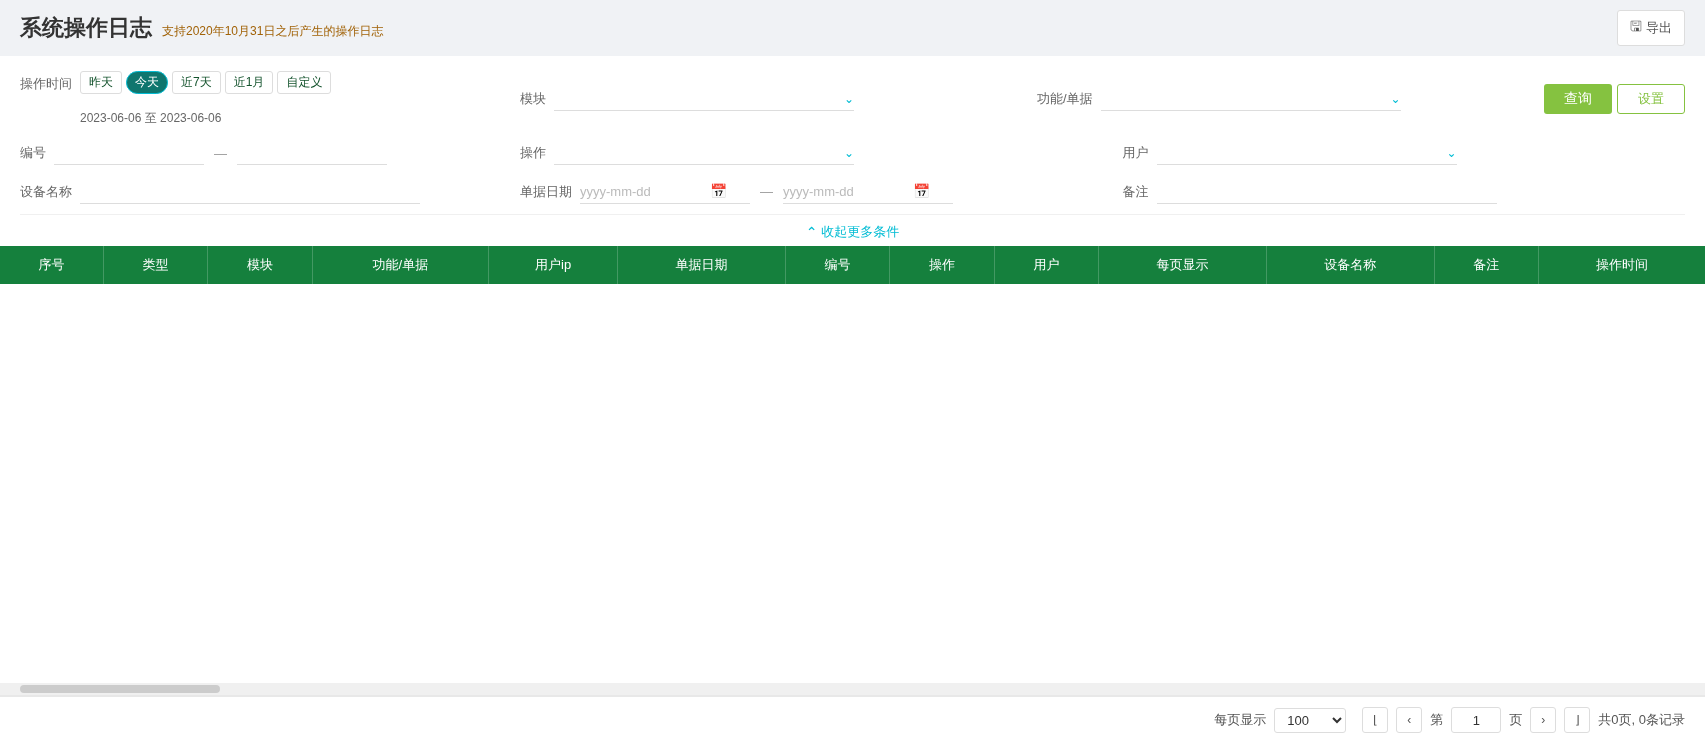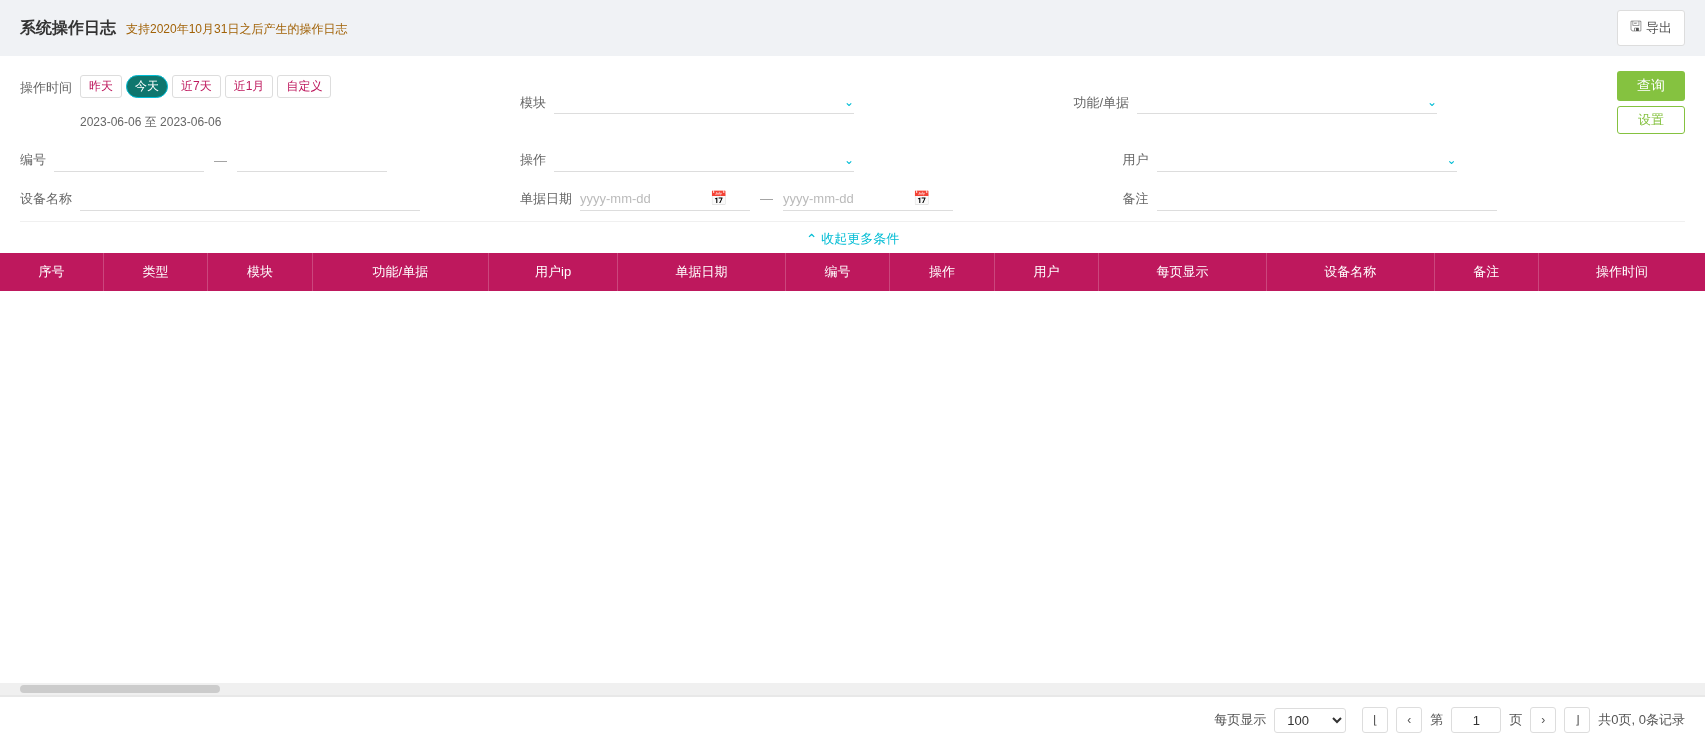--- a/index.html
+++ b/index.html
@@ -3,28 +3,28 @@
   <meta charset="utf-8">
   <style>
     * { box-sizing: border-box; margin: 0; padding: 0; }
     body { font-family: 'Microsoft YaHei', Arial, sans-serif; font-size: 13px; background: #f0f2f5; color: #333; }
 
     .page-wrapper { width: 1705px; min-height: 743px; background: #f0f2f5; display: flex; flex-direction: column; }
 
     
     .page-header { display: flex; align-items: center; justify-content: space-between; padding: 10px 20px; background: #f0f2f5; }
     .header-left { display: flex; align-items: baseline; gap: 10px; }
-    .page-title { font-size: 16px; font-weight: bold; color: #333; }
+    .page-title { font-size: 22px; font-weight: bold; color: #333; }
     .page-subtitle { font-size: 12px; color: #a16207; }
     .export-btn { display: flex; align-items: center; gap: 4px; padding: 5px 12px; background: #fff; border: 1px solid #ddd; border-radius: 3px; cursor: pointer; font-size: 13px; color: #555; }
 
     
     .time-filter-group { display: flex; flex-direction: column; gap: 4px; }
     .time-buttons { display: flex; align-items: center; gap: 4px; }
-    .time-btn { padding: 2px 8px; border: 1px solid #ddd; border-radius: 3px; background: #fff; cursor: pointer; font-size: 12px; color: #be185d; }
+    .time-btn { padding: 2px 8px; border: 1px solid #ddd; border-radius: 3px; background: #fff; cursor: pointer; font-size: 12px; color: #14532d; }
     .time-btn.active { background: #0f766e; color: #fff; border-color: #00bcd4; border-radius: 12px; }
     .time-range { font-size: 12px; color: #666; margin-top: 12px; }
 
     
     .filter-select { display: flex; align-items: center; border-bottom: 1px solid #ddd; width: 280px; padding: 4px 0; cursor: pointer; position: relative; }
     .filter-select .select-text { flex: 1; font-size: 13px; color: #999; }
     .filter-select .chevron { color: #00bcd4; font-size: 12px; }
 
     
     .filter-input { border: none; border-bottom: 1px solid #ddd; width: 200px; padding: 4px 0; font-size: 13px; color: #333; outline: none; background: transparent; }
@@ -33,34 +33,34 @@
     
     .row1, .row2, .row3 { display: flex; align-items: center; width: 100%; margin-bottom: 14px; }
     .row3 { margin-bottom: 0; }
     .cell-label { color: #666; font-size: 13px; flex-shrink: 0; margin-right: 8px; }
 
     
     .collapse-row { display: flex; justify-content: center; padding: 8px 0 5px; border-top: 1px solid #f0f0f0; margin-top: 10px; }
     .collapse-btn { display: flex; align-items: center; gap: 4px; cursor: pointer; color: #00bcd4; font-size: 13px; background: none; border: none; }
 
     
-    .action-buttons { display: flex; flex-direction: column; gap: 5px; }
+    .action-buttons { display: flex; gap: 5px; }
     .query-btn { padding: 6px 20px; background: #85c240; color: #fff; border: none; border-radius: 3px; cursor: pointer; font-size: 14px; font-weight: 500; }
     .settings-btn { padding: 4px 20px; background: #fff; color: #85c240; border: 1px solid #85c240; border-radius: 3px; cursor: pointer; font-size: 13px; }
 
     
     .date-input-wrapper { display: flex; align-items: center; border-bottom: 1px solid #ddd; width: 170px; padding: 4px 0; }
     .date-input-wrapper input { border: none; outline: none; font-size: 13px; color: #701a75; background: transparent; width: 130px; }
     .date-input-wrapper input::placeholder { color: #bbb; }
     .cal-icon { color: #00bcd4; cursor: pointer; font-size: 14px; }
 
     
     .table-area { flex: 1; background: #fff; margin: 0; }
     .data-table { width: 100%; border-collapse: collapse; }
-    .data-table thead tr { background: #be185d; }
+    .data-table thead tr { background: #15803d; }
     .data-table thead th { color: #fff; font-weight: 500; font-size: 13px; padding: 10px 8px; text-align: center; border-right: 1px solid rgba(255,255,255,0.2); white-space: nowrap; }
     .data-table thead th:last-child { border-right: none; }
     .data-table tbody { background: #fff; }
 
     
     .pagination-bar { display: flex; align-items: center; justify-content: flex-end; padding: 10px 20px; background: #fff; border-top: 1px solid #e8e8e8; gap: 8px; font-size: 13px; color: #555; }
     .page-size-select { border: 1px solid #ddd; border-radius: 3px; padding: 3px 20px 3px 8px; font-size: 13px; cursor: pointer; color: #333; background: #fff; }
     .page-nav-btn { width: 26px; height: 26px; border: 1px solid #ddd; border-radius: 3px; background: #fff; cursor: pointer; display: flex; align-items: center; justify-content: center; font-size: 12px; color: #555; }
     .page-nav-btn:disabled { color: #ccc; cursor: not-allowed; }
     .page-input { width: 50px; height: 26px; border: 1px solid #ddd; border-radius: 3px; text-align: center; font-size: 13px; color: #333; }

